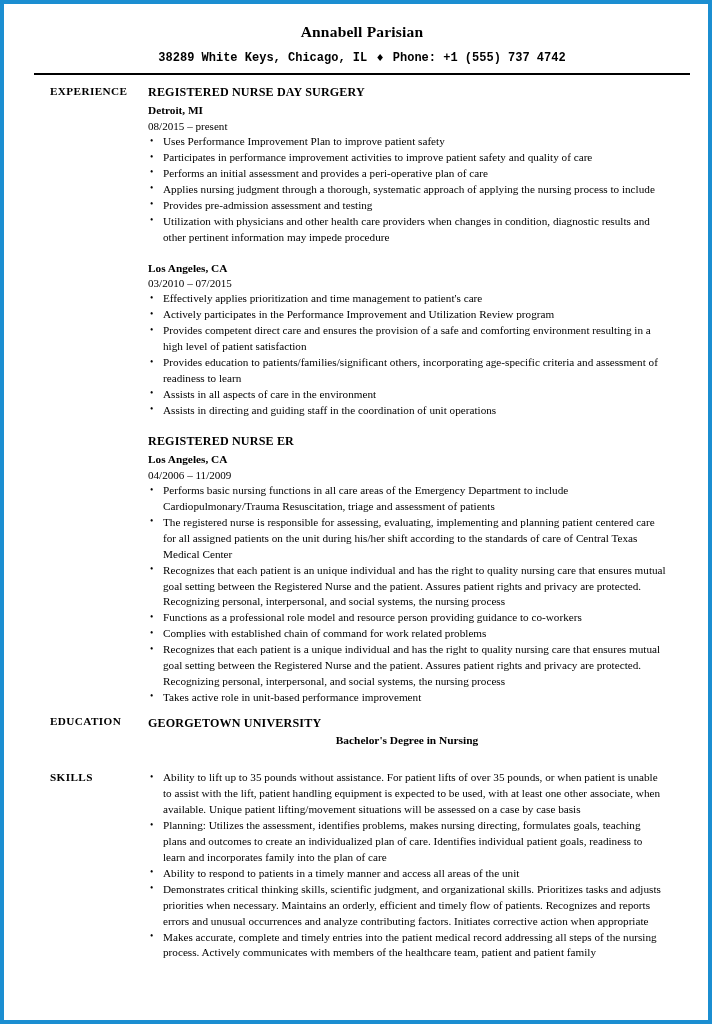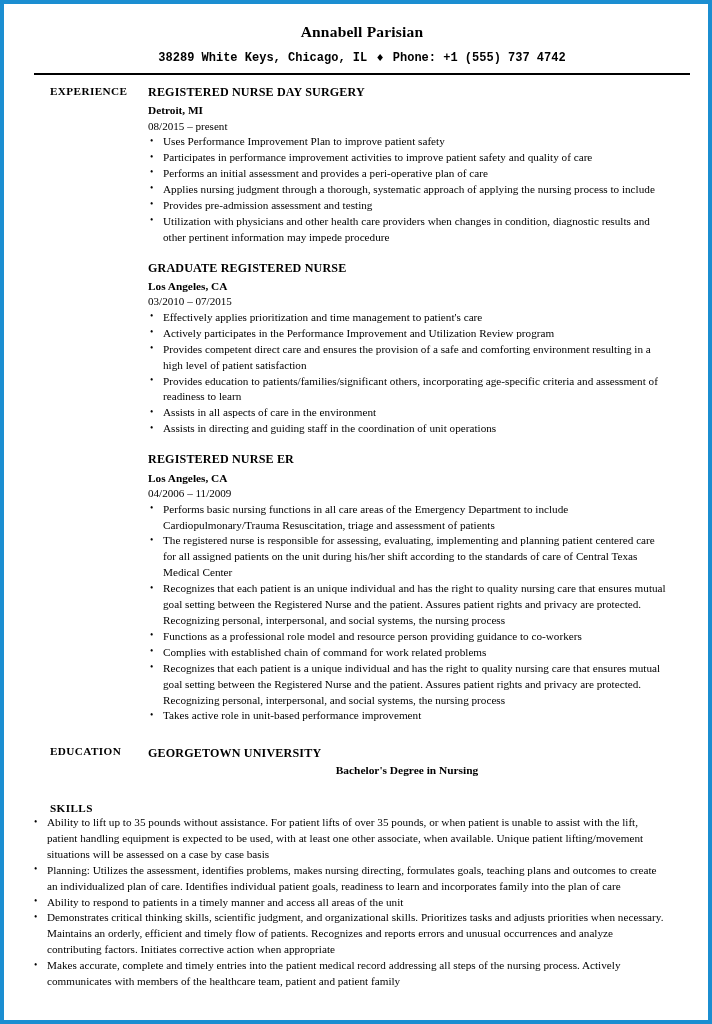--- a/index.html
+++ b/index.html
@@ -137,22 +137,22 @@
     line-height: 1.5;
   }
   .edu-degree {
     font-size: 11.4px;
     font-weight: bold;
     line-height: 1.45;
     text-align: center;
   }
 
   .sec-gap-exp { margin-top: 9px; }
-  .sec-gap-edu { margin-top: 20px; }
-  .sec-gap-skl { margin-top: 22px; flex-direction: column; }
+  .sec-gap-edu { margin-top: 8px; }
+  .sec-gap-skl { margin-top: 22px; }
 </style>
 </head>
 <body>
 
 <div id="resume-page">
   <div id="resume-inner">
 
     <div class="hdr">
       <div class="hdr-name">Annabell Parisian</div>
       <div class="hdr-contact">
@@ -175,21 +175,20 @@
             <ul class="blist">
               <li>Uses Performance Improvement Plan to improve patient safety</li>
               <li>Participates in performance improvement activities to improve patient safety and quality of care</li>
               <li>Performs an initial assessment and provides a peri-operative plan of care</li>
               <li>Applies nursing judgment through a thorough, systematic approach of applying the nursing process to include</li>
               <li>Provides pre-admission assessment and testing</li>
               <li>Utilization with physicians and other health care providers when changes in condition, diagnostic results and other pertinent information may impede procedure</li>
             </ul>
           </div>
           <div class="job">
-            <div class="job-title">GRADUATE REGISTERED NURSE</div>
             <div class="job-place">Los Angeles, CA</div>
             <div class="job-dates">03/2010 – 07/2015</div>
             <ul class="blist">
               <li>Effectively applies prioritization and time management to patient's care</li>
               <li>Actively participates in the Performance Improvement and Utilization Review program</li>
               <li>Provides competent direct care and ensures the provision of a safe and comforting environment resulting in a high level of patient satisfaction</li>
               <li>Provides education to patients/families/significant others, incorporating age-specific criteria and assessment of readiness to learn</li>
               <li>Assists in all aspects of care in the environment</li>
               <li>Assists in directing and guiding staff in the coordination of unit operations</li>
             </ul>

